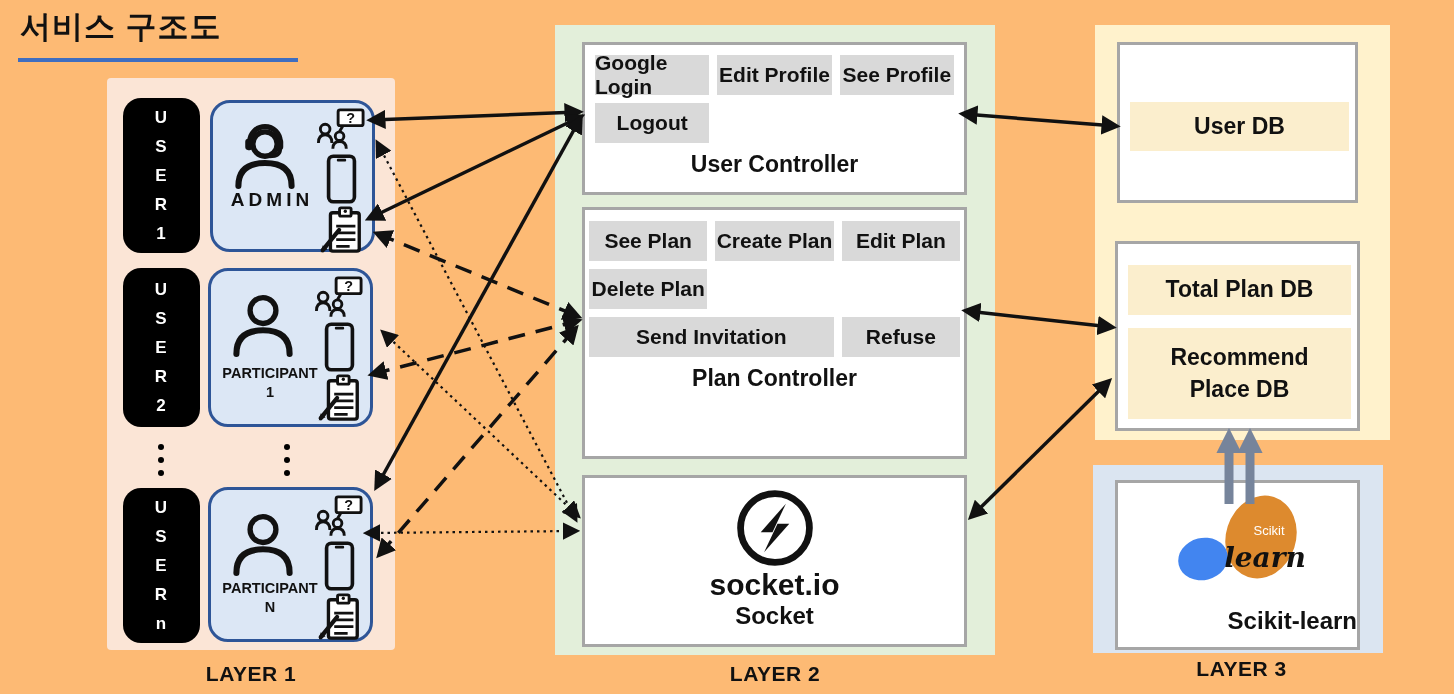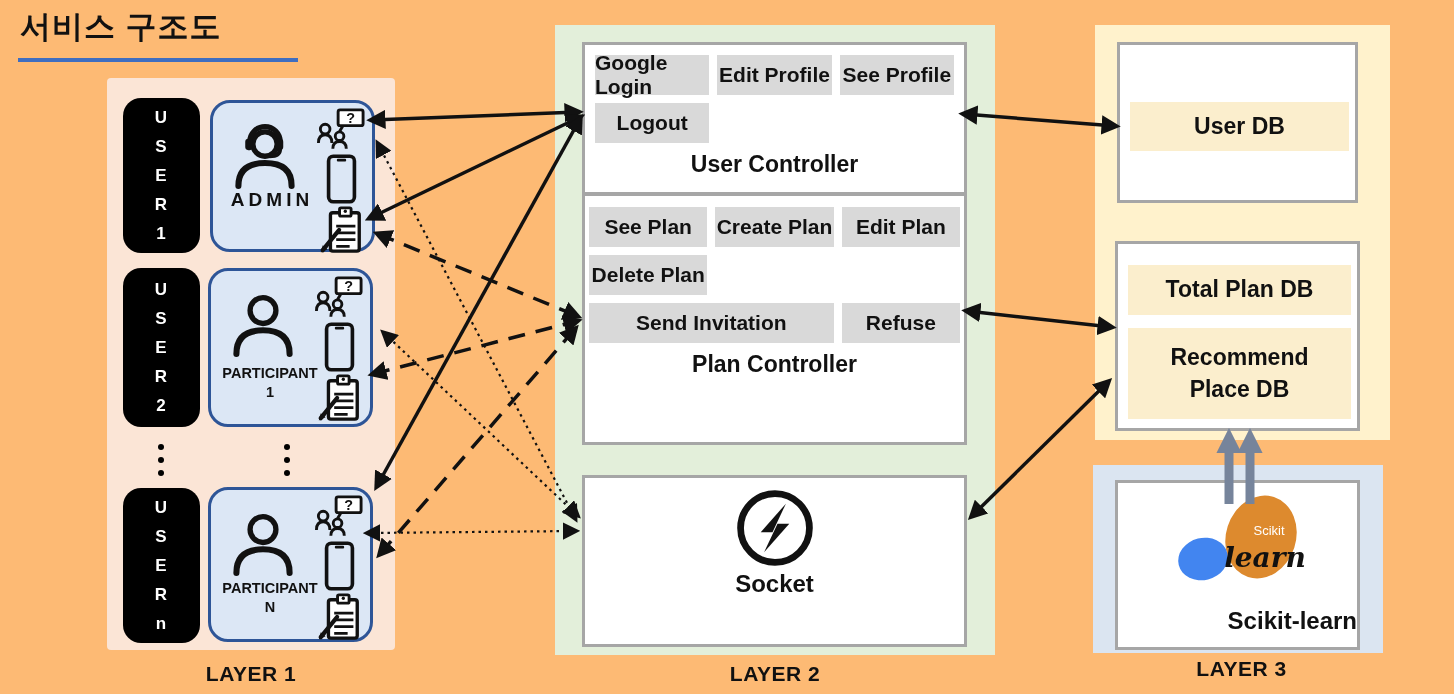--- a/index.html
+++ b/index.html
@@ -46,21 +46,21 @@
 
   
   .vdots { width:6px; display:flex; flex-direction:column; gap:7px; }
   .vdots i { width:6px; height:6px; background:#000; border-radius:50%; }
   .vd1 { left:158px; top:444px; }
   .vd2 { left:284px; top:444px; }
 
   
   .wbox { background:#fff; border:3px solid #a6a6a6; }
   .ucbox { left:582px; top:42px;  width:385px; height:153px; padding:10px 10px 0; }
-  .pcbox { left:582px; top:193px; width:385px; height:252px; padding:11px 4px 0; }
+  .pcbox { left:582px; top:207px; width:385px; height:252px; padding:11px 4px 0; }
   .sockbox { left:582px; top:475px; width:385px; height:172px; display:flex; flex-direction:column; align-items:center; padding-top:8px; }
 
   .grid2 { display:grid; grid-template-columns:1fr 1fr 1fr; gap:8px; }
   .btn { background:#d9d9d9; height:40px; display:flex; align-items:center; justify-content:center;
          font-size:21px; font-weight:800; }
   .btn.wide { grid-column:1 / span 2; }
   .box-title { text-align:center; font-size:23px; font-weight:800; margin-top:8px; }
 
   .sock-logo { width:84px; height:84px; }
   .sock-word { font-size:30px; font-weight:600; margin-top:-2px; }
@@ -244,20 +244,21 @@
     </div>
     <div class="box-title">Plan Controller</div>
   </div>
 
   <div class="abs wbox sockbox">
     <svg class="sock-logo" viewBox="0 0 100 100">
       <circle cx="50" cy="50" r="41" fill="none" stroke="#111" stroke-width="8"></circle>
       <path d="M63,21 L33,55 L47,55 Z" fill="#111"></path>
       <path d="M37,79 L67,45 L53,45 Z" fill="#111"></path>
     </svg>
+    <div class="sock-word">socket.io</div>
     <div class="sock-name">Socket</div>
   </div>
 
   <div class="abs wbox udbbox">
     <div class="dbbar udbar">User DB</div>
   </div>
 
   <div class="abs wbox pdbbox">
     <div class="dbbar tpbar">Total Plan DB</div>
     <div class="dbbar rpbar prel">Recommend

